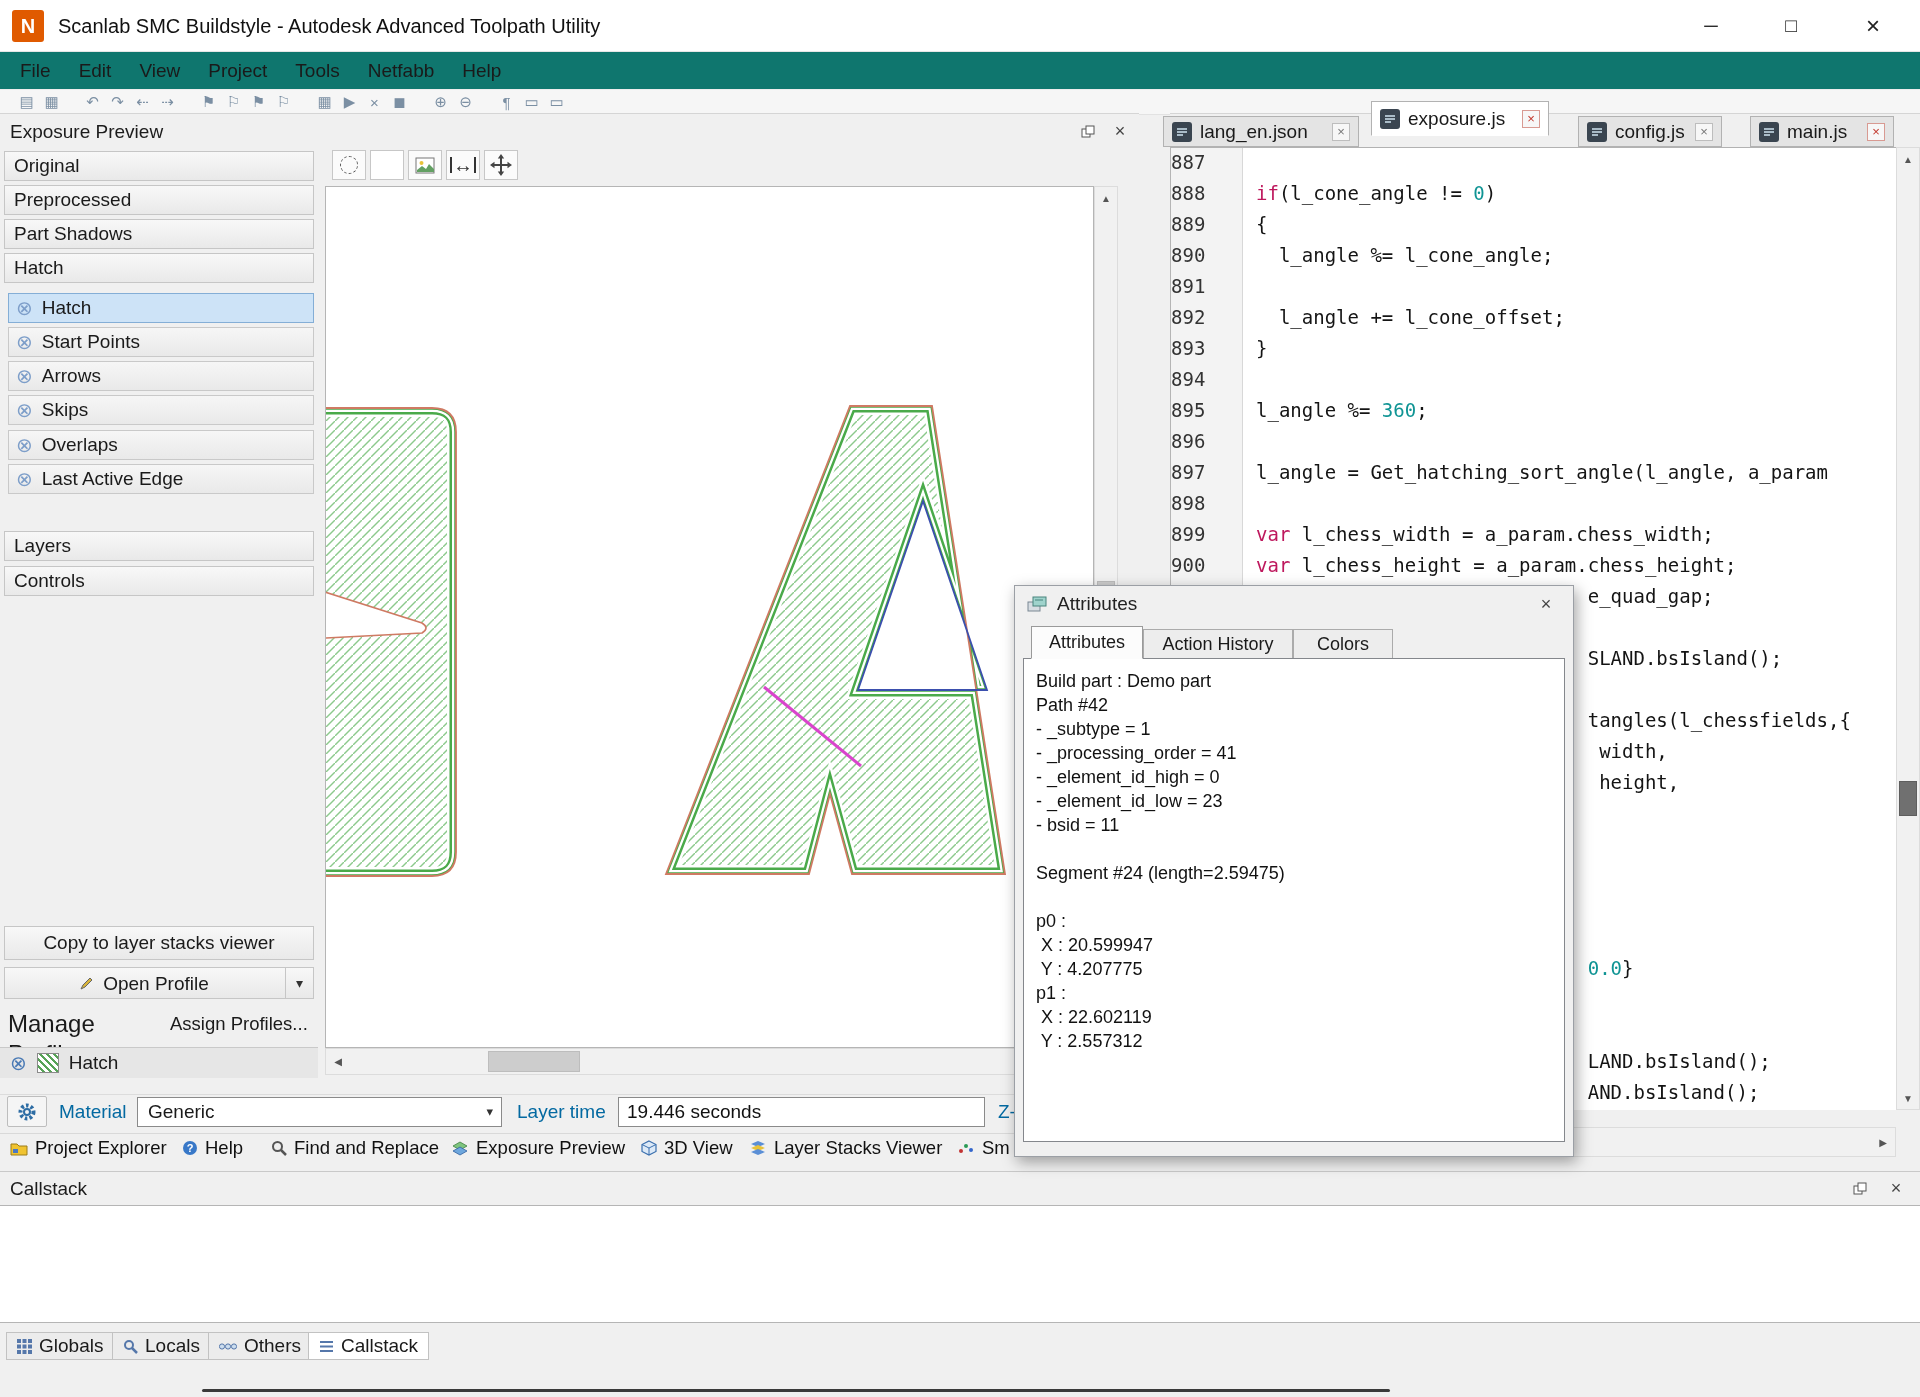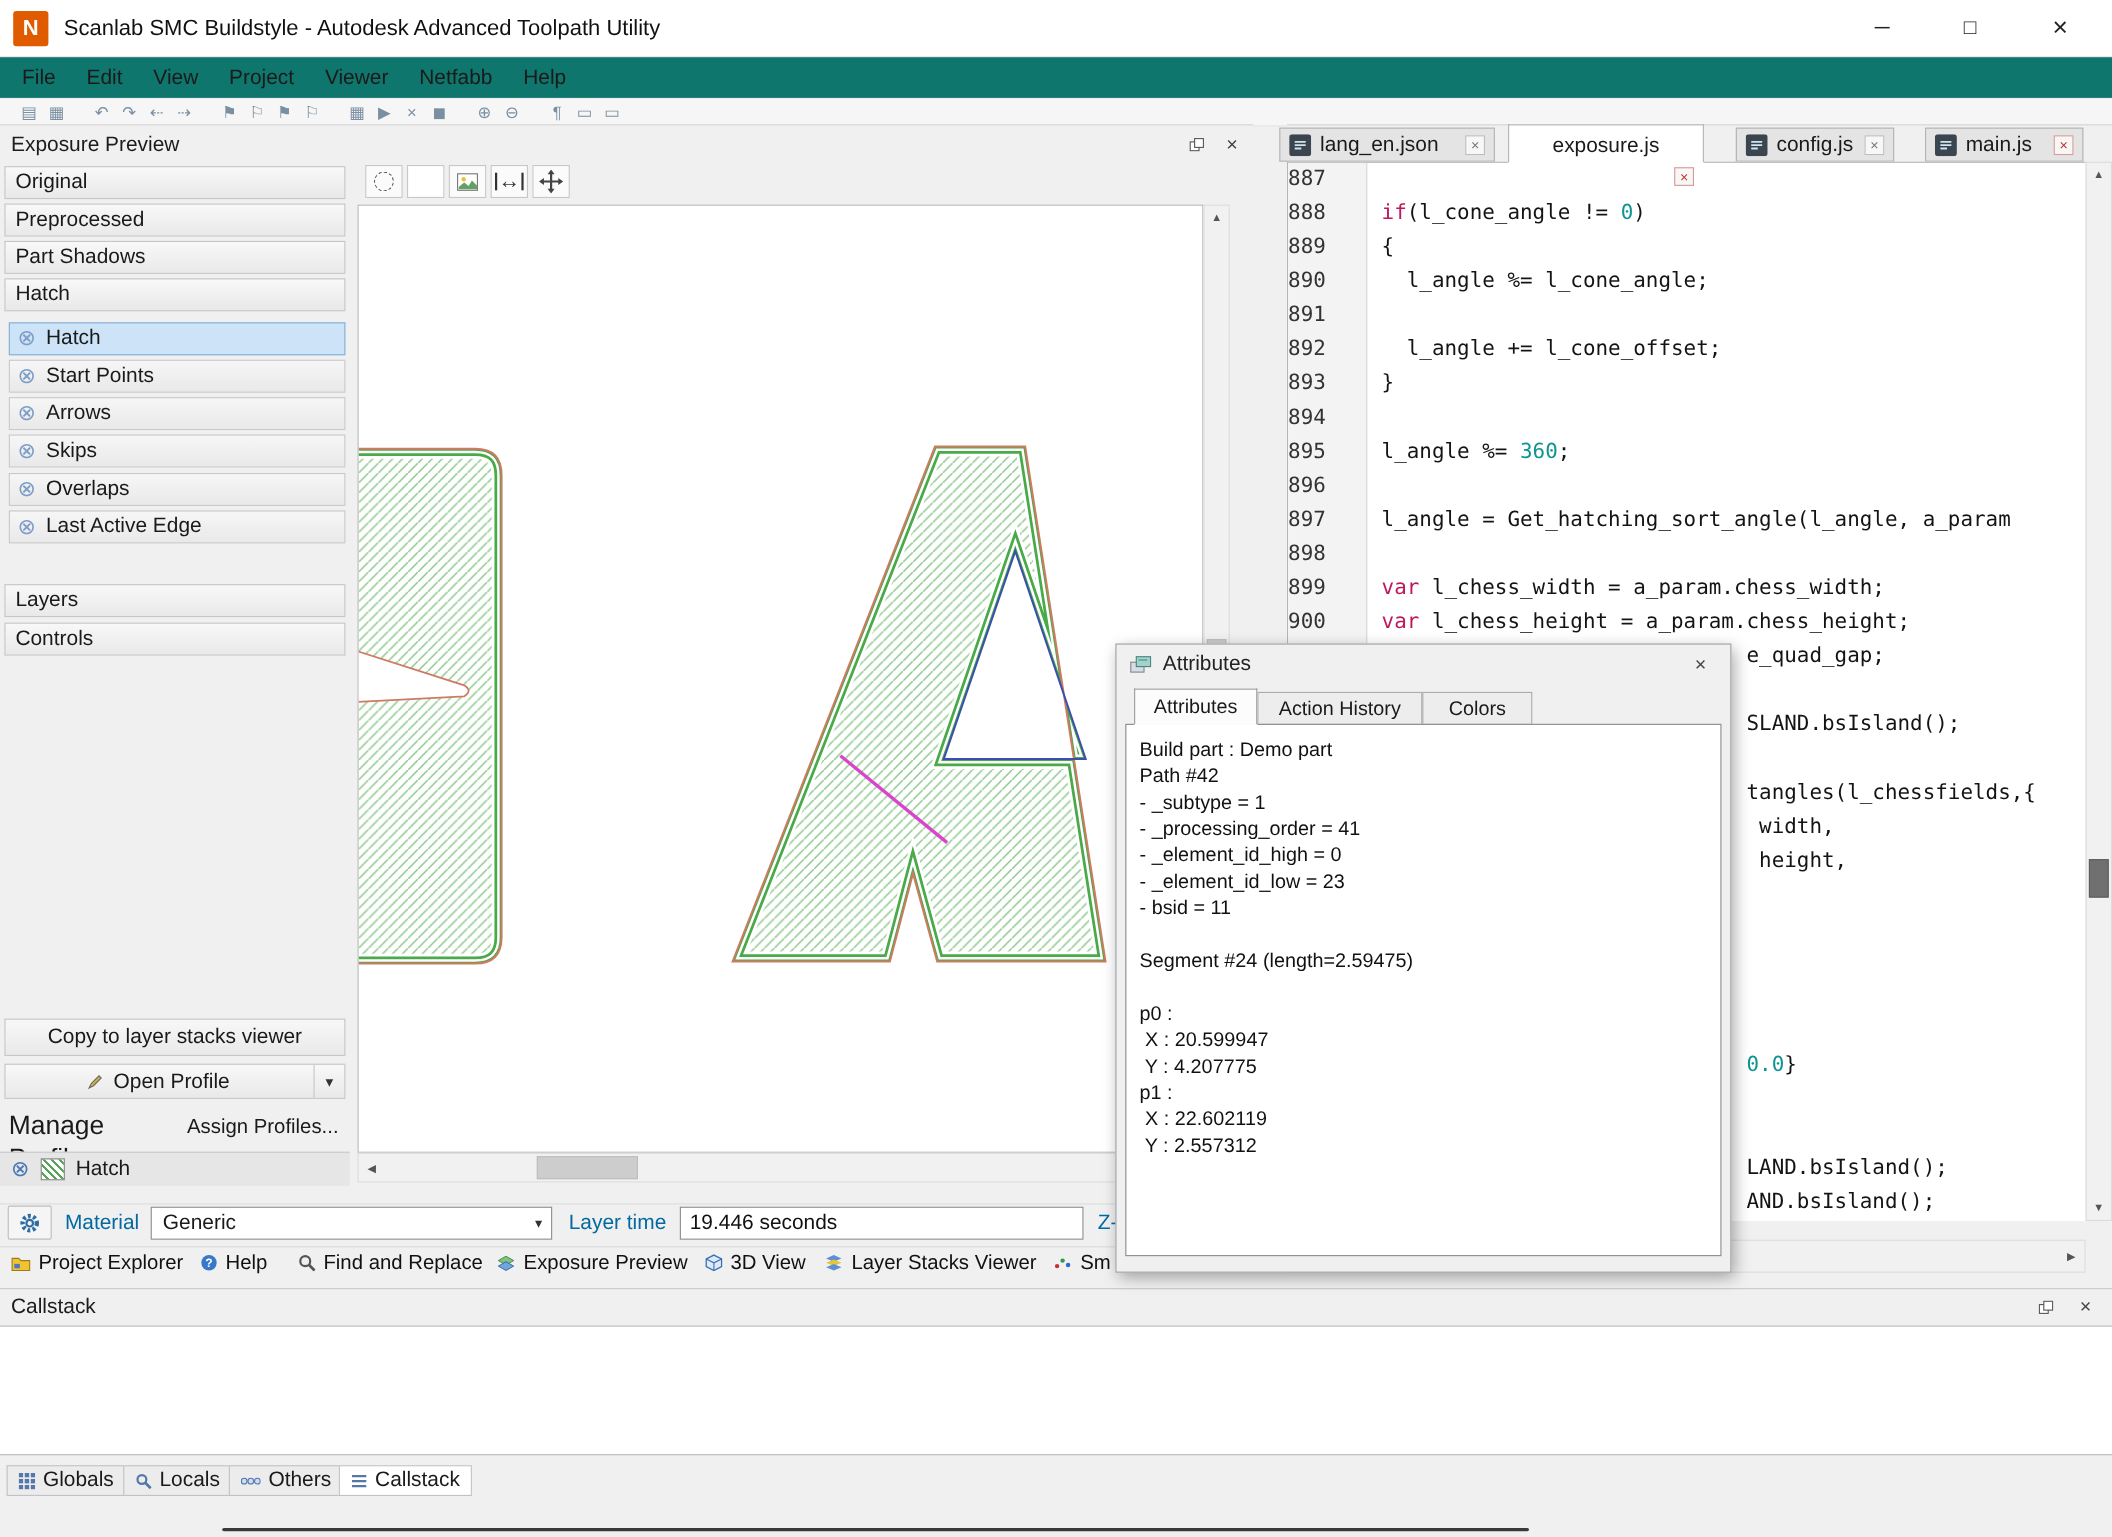--- a/index.html
+++ b/index.html
@@ -80,21 +80,21 @@
   <div class="abs win-btn" style="left: 1682px;">─</div>
   <div class="abs win-btn" style="left: 1762px;">□</div>
   <div class="abs win-btn" style="left: 1842px; width:62px; font-size:24px;">×</div>
 </div>
 
 <div class="abs menubar">
   <div class="menu-item">File</div>
   <div class="menu-item">Edit</div>
   <div class="menu-item">View</div>
   <div class="menu-item">Project</div>
-  <div class="menu-item">Viewer</div>
+  <div class="menu-item">Tools</div>
   <div class="menu-item">Netfabb</div>
   <div class="menu-item">Help</div>
 </div>
 
 <div class="abs toolbar" id="tbar">
     <div class="tb-btn">▤</div>
     <div class="tb-btn">▦</div>
     <div class="tb-btn tb-gap">↶</div>
     <div class="tb-btn">↷</div>
     <div class="tb-btn">⇠</div>
@@ -323,21 +323,21 @@
 <div class="abs" style="left:1170px; top:113px; width:750px; height:34px; background:#f0f0f0; border-top:1px solid #d5d5d5;"></div>
 
 <div class="abs etab" style="left:1163px; top:116px; width:196px; height:31px;">
   <svg width="20" height="20">
       <rect width="20" height="20" rx="3" fill="#3a4550"></rect>
       <path d="M5 7 h10 M5 10 h10 M5 13 h6" stroke="#cfe3f0" stroke-width="1.6"></path>
     </svg>
   <span>lang_en.json</span>
   <span class="etab-x">×</span>
 </div>
-<div class="abs etab active" style="left:1371px; top:113px; width:178px; height:35px;flex-direction:column;">
+<div class="abs etab active" style="left:1371px; top:101px; width:178px; height:35px;">
   <svg width="20" height="20">
       <rect width="20" height="20" rx="3" fill="#3a4550"></rect>
       <path d="M5 7 h10 M5 10 h10 M5 13 h6" stroke="#cfe3f0" stroke-width="1.6"></path>
     </svg>
   <span>exposure.js</span>
   <span class="etab-x red">×</span>
 </div>
 <div class="abs etab" style="left:1578px; top:116px; width:144px; height:31px;">
   <svg width="20" height="20">
       <rect width="20" height="20" rx="3" fill="#3a4550"></rect>

